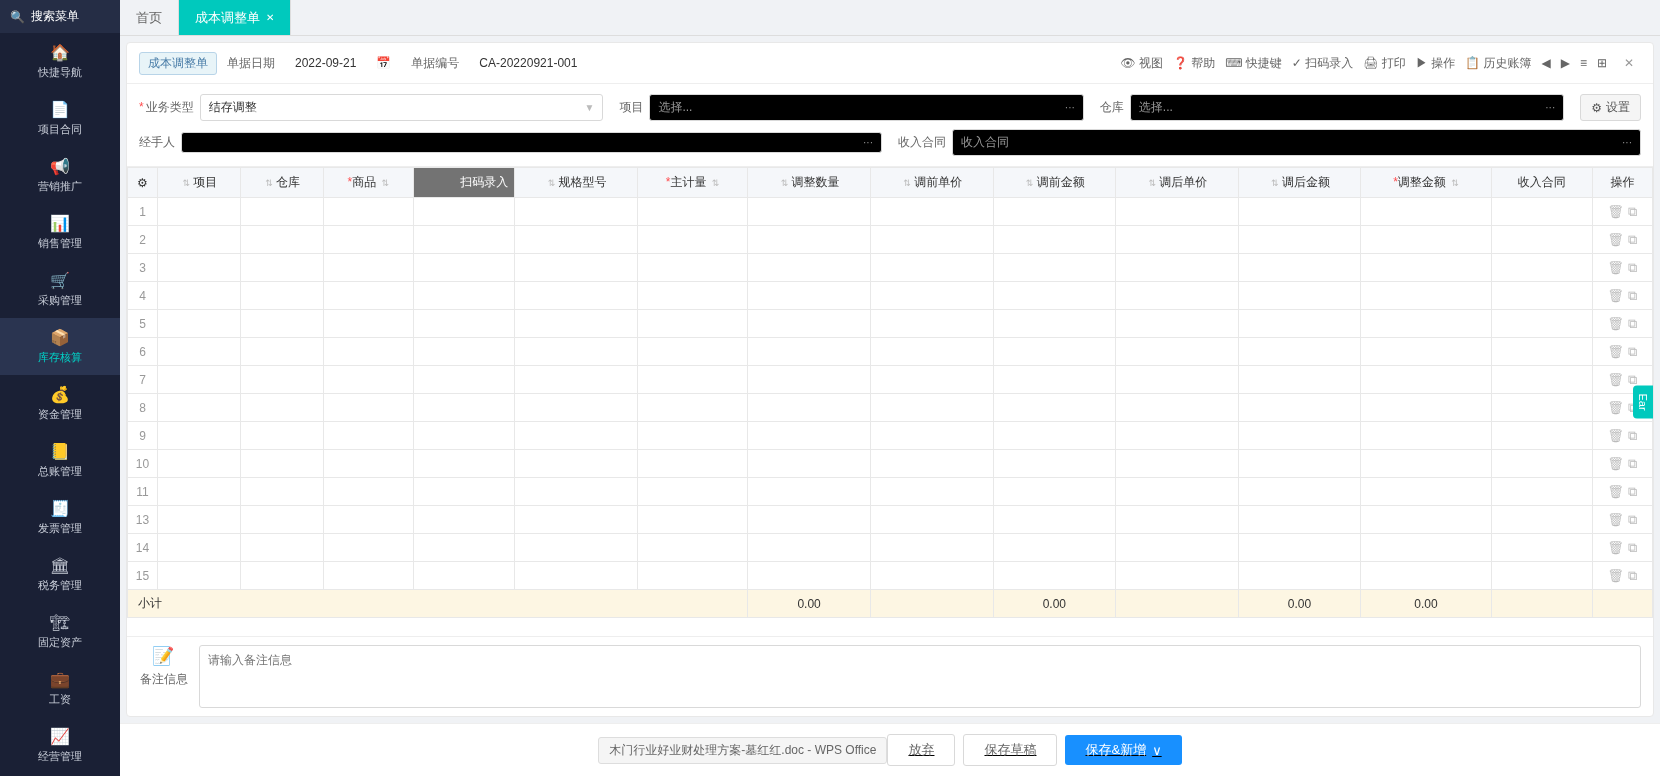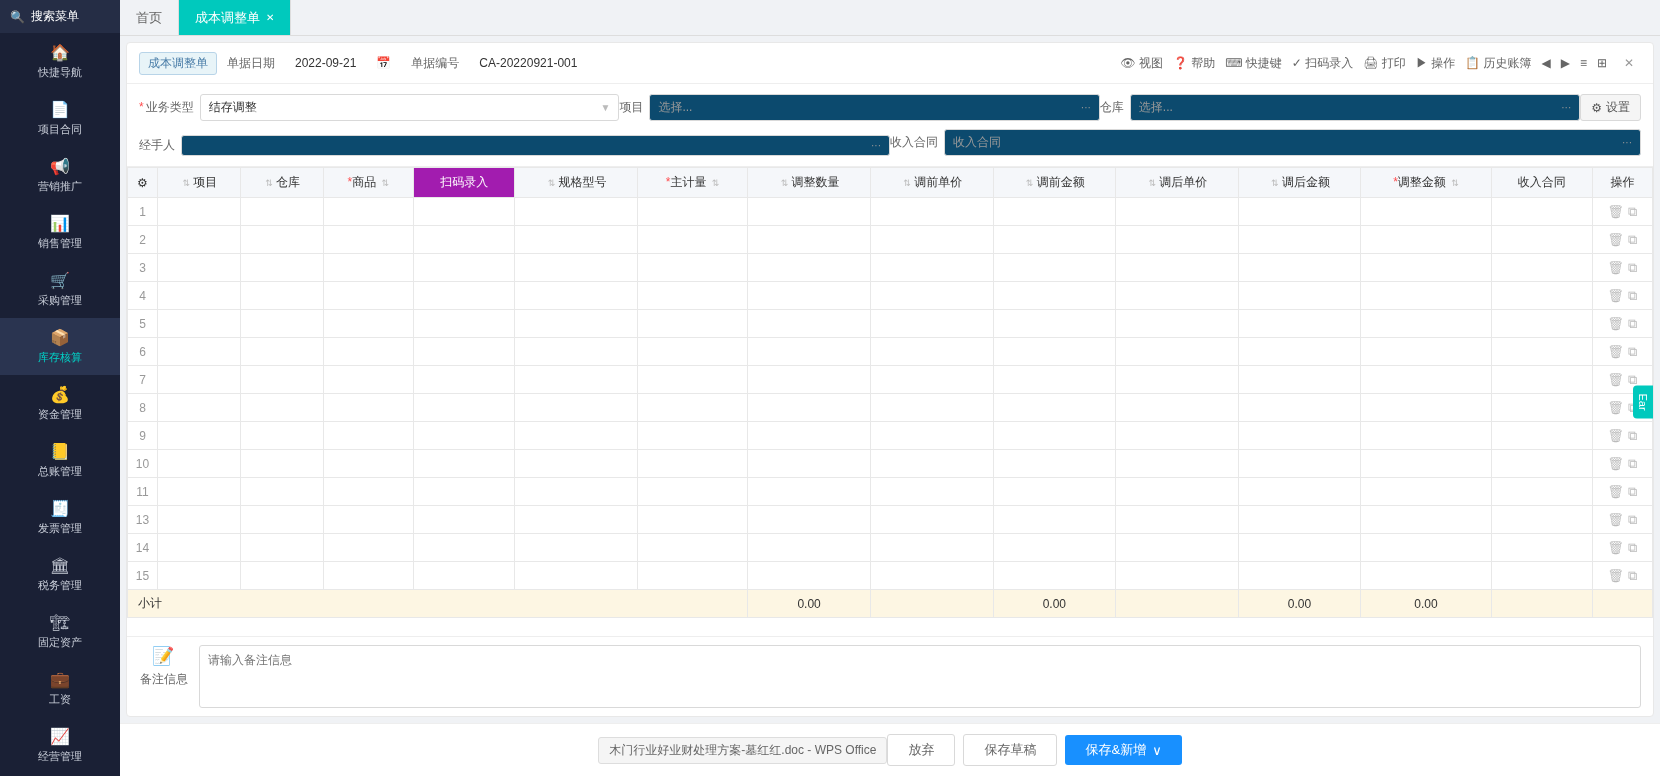--- a/index.html
+++ b/index.html
@@ -110,32 +110,32 @@
 
     
     .form-area {
       padding: 10px 12px;
       display: flex;
       flex-direction: column;
       gap: 8px;
       border-bottom: 1px solid #eee;
       flex-shrink: 0;
     }
-    .form-row { display: flex; align-items: flex-end; }
+    .form-row { display: flex; align-items: center; gap: 16px; }
     .form-field { display: flex; align-items: center; gap: 6px; flex: 1; }
     .form-label { color: #666; font-size: 12px; white-space: nowrap; }
     .form-label.required::before { content: "*"; color: #ff4d4f; margin-right: 2px; }
     .form-input {
       flex: 1;
       border: 1px solid #d9d9d9;
       border-radius: 3px;
       padding: 4px 8px;
       font-size: 12px;
       color: #333;
-      background: #0c4a6e;
+      background: #000000;
       min-width: 120px;
       cursor: pointer;
       display: flex;
       align-items: center;
       justify-content: space-between;
     }
     .form-input.filled { background: #fff; }
     .form-dots { color: #999; font-size: 10px; }
     .form-select-arrow { color: #bbb; font-size: 10px; }
 
@@ -175,22 +175,23 @@
       font-weight: normal;
       color: #333;
       white-space: nowrap;
       position: sticky;
       top: 0;
       background: #f5f7fa;
       z-index: 1;
     }
     thead th .sort-icon { color: #bbb; font-size: 9px; margin-left: 2px; }
     thead th.highlighted {
-      background: #a21caf;
+      background: #737373;
       color: #fff;
+      text-align: right;
     }
     tbody tr { background: #fff; }
     tbody td {
       border: 1px solid #e8e8e8;
       padding: 4px 6px;
       text-align: center;
       color: #333;
       height: 28px;
     }
     td.row-num { color: #999; width: 30px; }
@@ -236,21 +237,21 @@
     .footer {
       display: flex;
       align-items: center;
       justify-content: center;
       padding: 10px 16px;
       background: #fff;
       border-top: 1px solid #eee;
       flex-shrink: 0;
     }
     .footer-left { font-size: 12px; color: #666; background: #f5f5f5; border: 1px solid #ddd; padding: 4px 10px; border-radius: 3px; }
-    .footer-btns { display: flex; gap: 8px; align-items: center; }
+    .footer-btns { display: flex; gap: 8px; align-items: center; text-decoration: underline; }
     .btn-abandon { background: #fff; border: 1px solid #d9d9d9; color: #666; padding: 6px 20px; border-radius: 3px; cursor: pointer; font-size: 13px; }
     .btn-save-draft { background: #fff; border: 1px solid #d9d9d9; color: #666; padding: 6px 20px; border-radius: 3px; cursor: pointer; font-size: 13px; }
     .btn-save-new {
       background: #1890ff;
       color: #fff;
       border: none;
       padding: 6px 20px;
       border-radius: 3px;
       cursor: pointer;
       font-size: 13px;

